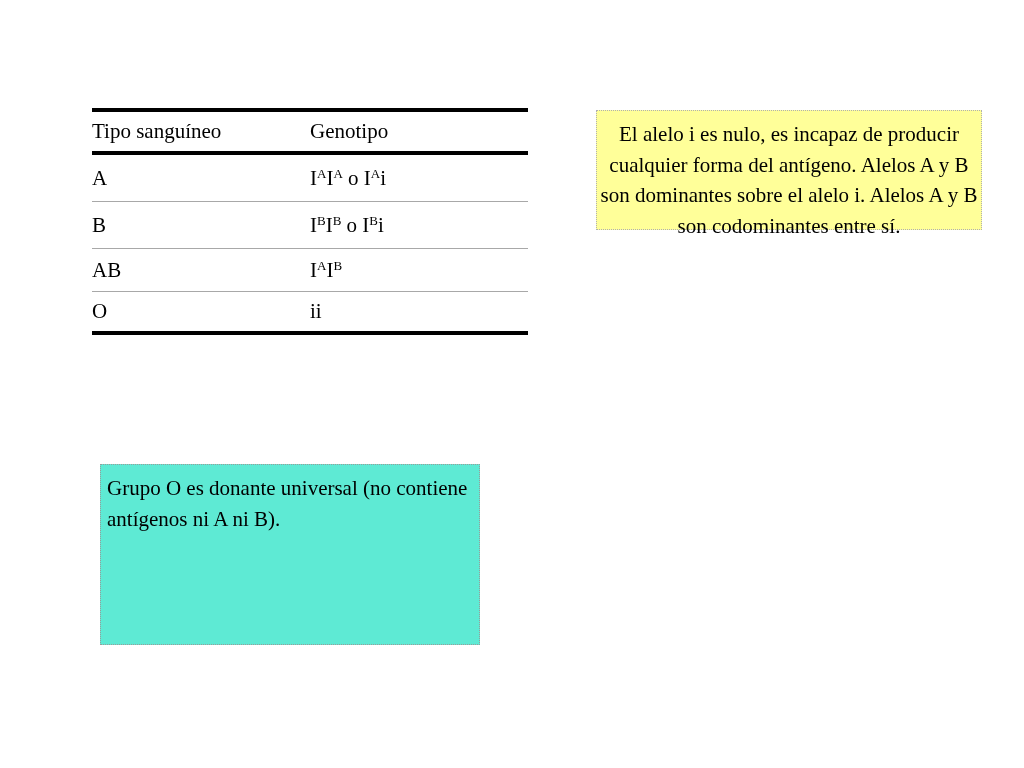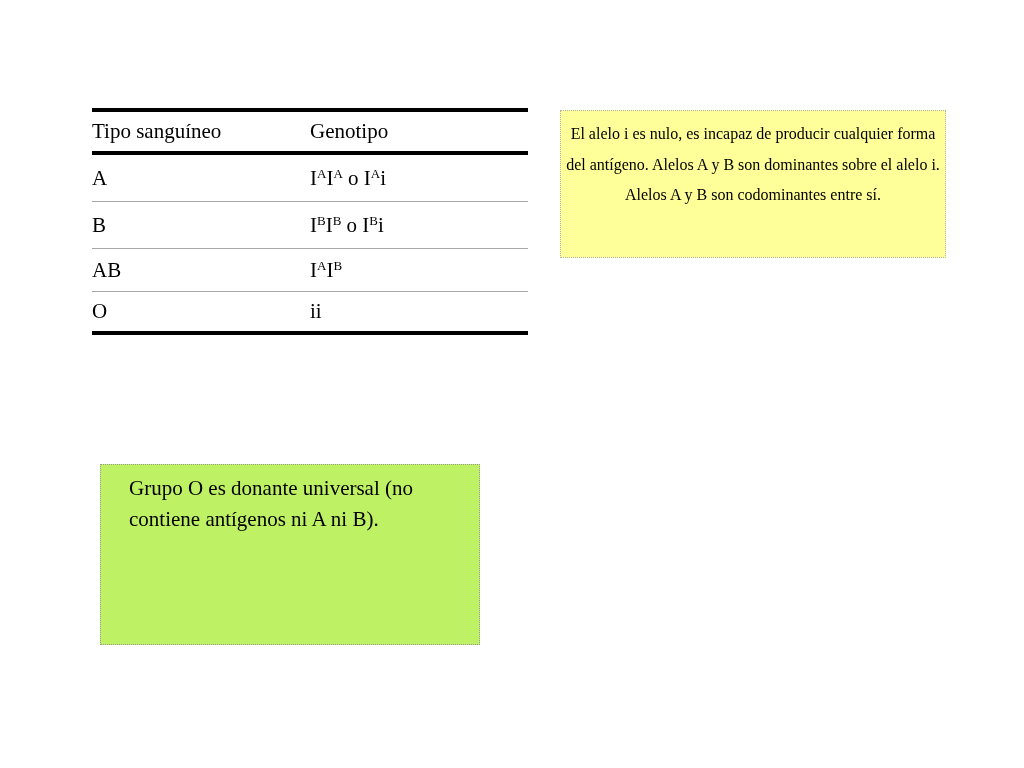--- a/index.html
+++ b/index.html
@@ -10,26 +10,26 @@
   .tbl thead tr { border-top:4px solid #000; border-bottom:4px solid #000; }
   .tbl th { height:39px; }
   .tbl th.c1, .tbl td.c1 { width:218px; }
   .tbl tbody tr.r0 td { height:46px; }
   .tbl tbody tr.r1 td { height:46px; }
   .tbl tbody tr.r2 td { height:42px; }
   .tbl tbody tr.r3 td { height:39px; }
   .tbl tbody tr { border-bottom:1px solid #a8a8a8; }
   .tbl tbody tr.last { border-bottom:4px solid #000; }
   sup { font-size:13px; vertical-align:7px; line-height:0; }
-  .note-yellow { position:absolute; left:560px; top:110px; width:386px; height:148px;
+  .note-yellow { position:absolute; left:596px; top:110px; width:386px; height:120px;
     background:#ffff99; border:1px dotted #b0b0b0; box-sizing:border-box;
-    font-size:16px; line-height:30.5px; text-align:center; padding-top:8px; }
+    font-size:21px; line-height:30.5px; text-align:center; padding-top:8px; }
   .note-green { position:absolute; left:100px; top:464px; width:380px; height:181px;
-    background:#bef264; border:1px dotted #9a9a9a; box-sizing:border-box;
-    font-size:21px; line-height:30.5px; padding:8px 10px 0 28px; }
+    background:#5eead4; border:1px dotted #9a9a9a; box-sizing:border-box;
+    font-size:21px; line-height:30.5px; padding:8px 10px 0 6px; }
   .note-green p { margin:0 0 6px 0; }
 </style>
 </head>
 <body>
 
 <table class="tbl">
   <thead>
     <tr>
       <th class="c1">Tipo sanguíneo</th>
       <th>Genotipo</th>

